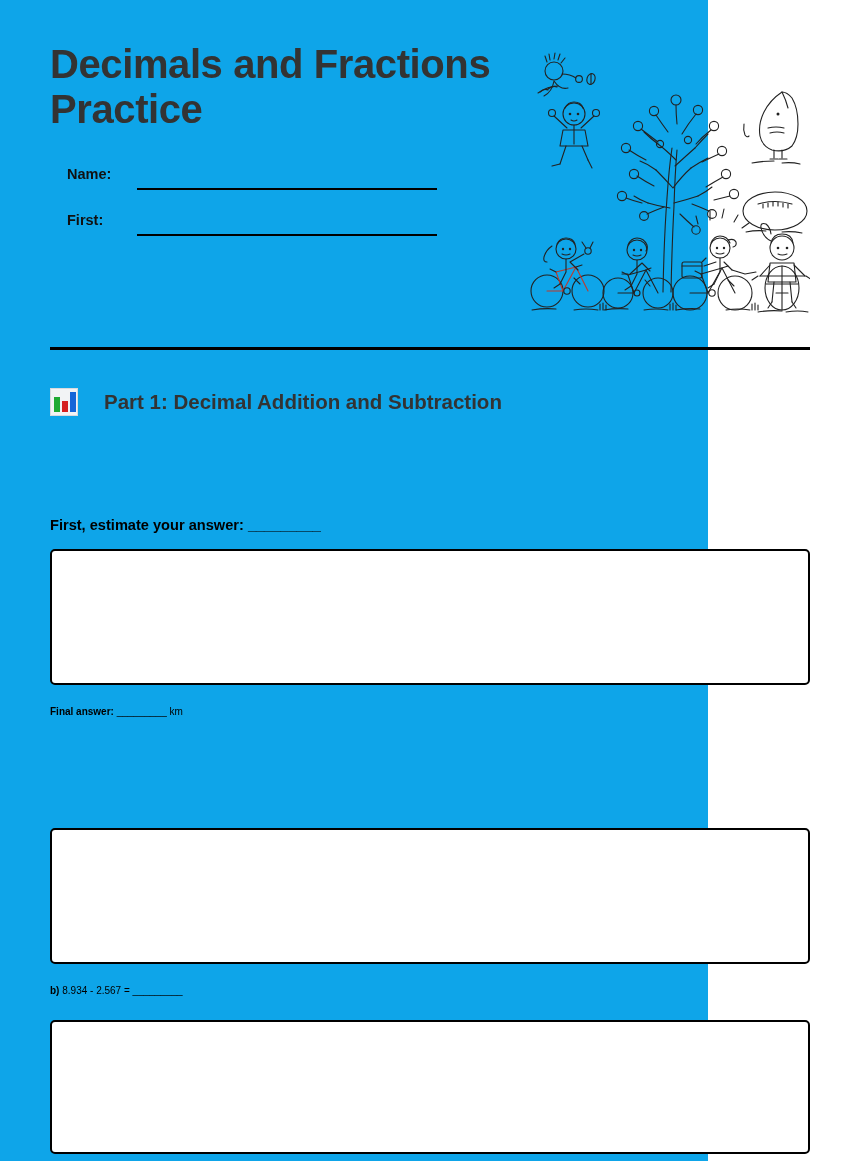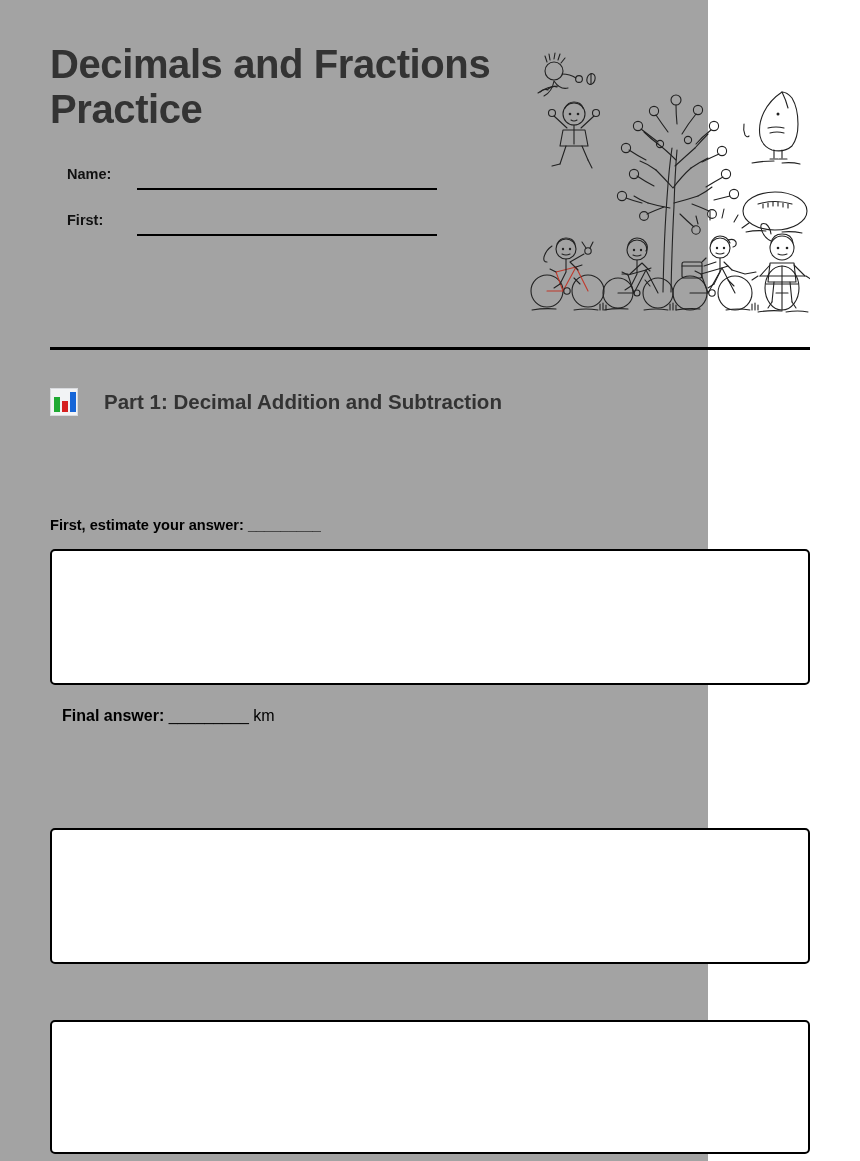--- a/index.html
+++ b/index.html
@@ -14,21 +14,21 @@
     font-family: "Liberation Sans", sans-serif;
     color: #000000;
     overflow: hidden;
   }
 
   .page {
     position: absolute;
     left: 0; top: 0;
     width: 708px;
     height: 1161px;
-    background: #a3a3a3;
+    background: #0ea5e9;
   }
 
   
   .header {
     position: absolute;
     left: 50px;
     top: 42px;
     width: 760px;
   }
   .title {
@@ -126,23 +126,23 @@
     position: absolute;
     left: 50px;
     width: 760px;
     font-size: 14.6px;
     font-weight: bold;
     line-height: 1.78;
     color: #000000;
   }
   .plain-line {
     position: absolute;
-    left: 62px;
+    left: 50px;
     width: 760px;
-    font-size: 16px;
+    font-size: 10px;
     line-height: 1.5;
     color: #000000;
   }
   .plain-line b { font-weight: bold; }
   .blank {
     letter-spacing: 0;
   }
 
   
   .answer-box {
@@ -382,16 +382,20 @@
   <div class="plain-line" id="q1-final">
     <b>Final answer:</b>
     <span class="blank">_________</span>
     <span>km</span>
   </div>
 
 
 
   <div class="answer-box" id="q2a-box"></div>
 
+  <div class="plain-line" id="q2b-text">
+    <b>b)</b>
+    <span>8.934 - 2.567 = _________</span>
+  </div>
 
   <div class="answer-box" id="q2b-box"></div>
 
 </div>
 
 </body></html>

